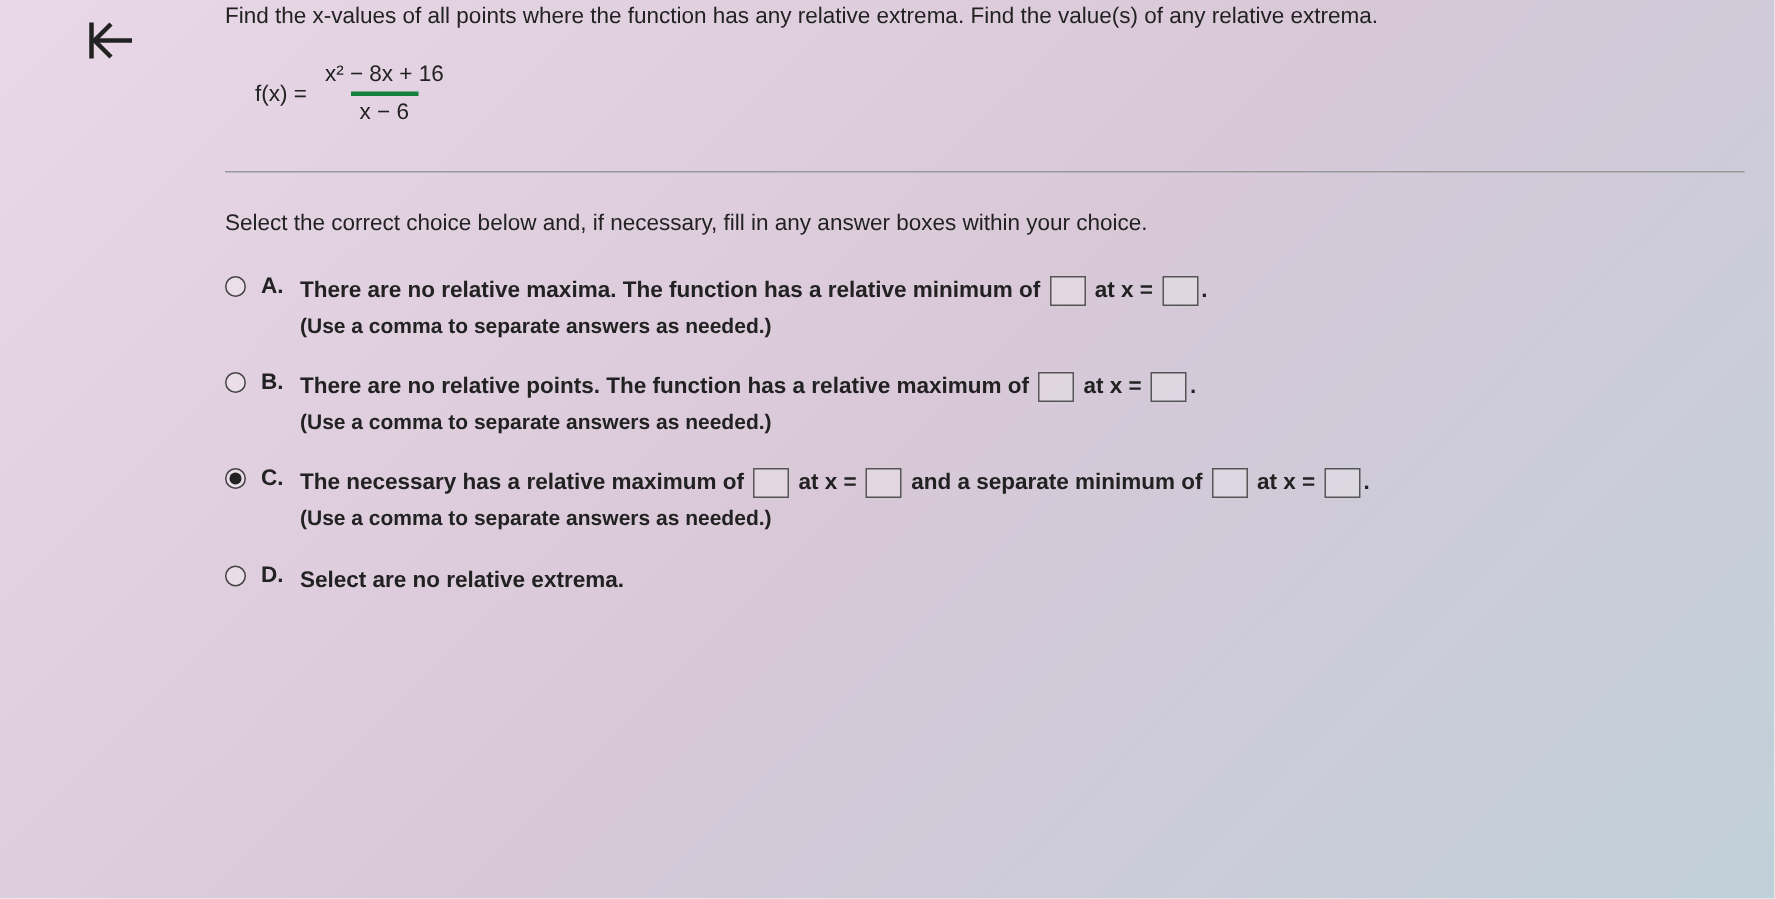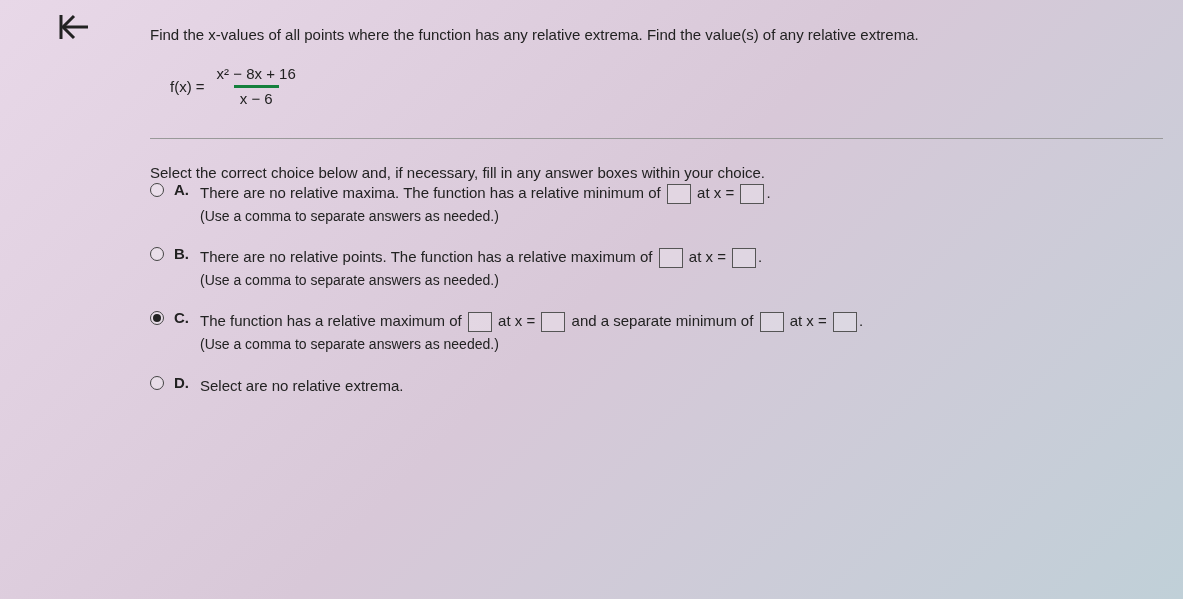--- a/index.html
+++ b/index.html
@@ -23,21 +23,21 @@
     width: 150px;
     flex-shrink: 0;
     padding-top: 12px;
     display: flex;
     justify-content: center;
     align-items: flex-start;
   }
   .back-icon svg { display: block; }
   .content {
     flex: 1;
-    padding: 24px 20px 0 0;
+    padding: 0 20px 0 0;
   }
   .prompt { margin-bottom: 18px; line-height: 1.5; }
   .func-line {
     display: flex;
     align-items: center;
     margin: 10px 0 30px 20px;
   }
   .fx { margin-right: 6px; }
   .frac {
     display: inline-flex;
@@ -45,21 +45,21 @@
     align-items: center;
     line-height: 1.2;
   }
   .num { padding: 0 6px 2px 6px; }
   .den { border-top: 3px solid #15803d; padding: 2px 6px 0 6px; }
   hr.divider {
     border: none;
     border-top: 1px solid #999;
     margin: 0 0 25px 0;
   }
-  .instruct { }
+  .instruct { margin-bottom: 25px; }
   .choices { }
   .choice {
     display: flex;
     align-items: flex-start;
     margin-bottom: 18px;
   }
   .radio {
     width: 14px;
     height: 14px;
     border: 1.5px solid #444;
@@ -79,21 +79,21 @@
     border-radius: 50%;
     top: 50%;
     left: 50%;
     transform: translate(-50%, -50%);
   }
   .choice-label {
     font-weight: bold;
     margin-right: 8px;
     min-width: 18px;
   }
-  .choice-body { flex: 1; line-height: 1.6; }
+  .choice-body { flex: 1; line-height: 1.6; font-weight: bold; }
   .hint { font-size: 14px; }
   .ans-box {
     display: inline-block;
     width: 24px;
     height: 20px;
     border: 1px solid #555;
     vertical-align: middle;
     margin: 0 2px;
     background: rgba(255,255,255,0.25);
   }
@@ -144,21 +144,21 @@
         <div class="choice-body">
           <span>There are no relative points. The function has a relative maximum of </span><span class="ans-box"></span><span> at x = </span><span class="ans-box"></span><span>.</span>
           <div class="hint">(Use a comma to separate answers as needed.)</div>
         </div>
       </div>
 
       <div class="choice">
         <span class="radio selected"></span>
         <span class="choice-label">C.</span>
         <div class="choice-body">
-          <span>The function has a relative maximum of </span><span class="ans-box"></span><span> at x = </span><span class="ans-box"></span><span> and a separate minimum of </span><span class="ans-box"></span><span> at x = </span><span class="ans-box"></span><span>.</span>
+          <span>The necessary has a relative maximum of </span><span class="ans-box"></span><span> at x = </span><span class="ans-box"></span><span> and a separate minimum of </span><span class="ans-box"></span><span> at x = </span><span class="ans-box"></span><span>.</span>
           <div class="hint">(Use a comma to separate answers as needed.)</div>
         </div>
       </div>
 
       <div class="choice">
         <span class="radio"></span>
         <span class="choice-label">D.</span>
         <div class="choice-body">
           <span>Select are no relative extrema.</span>
         </div>

